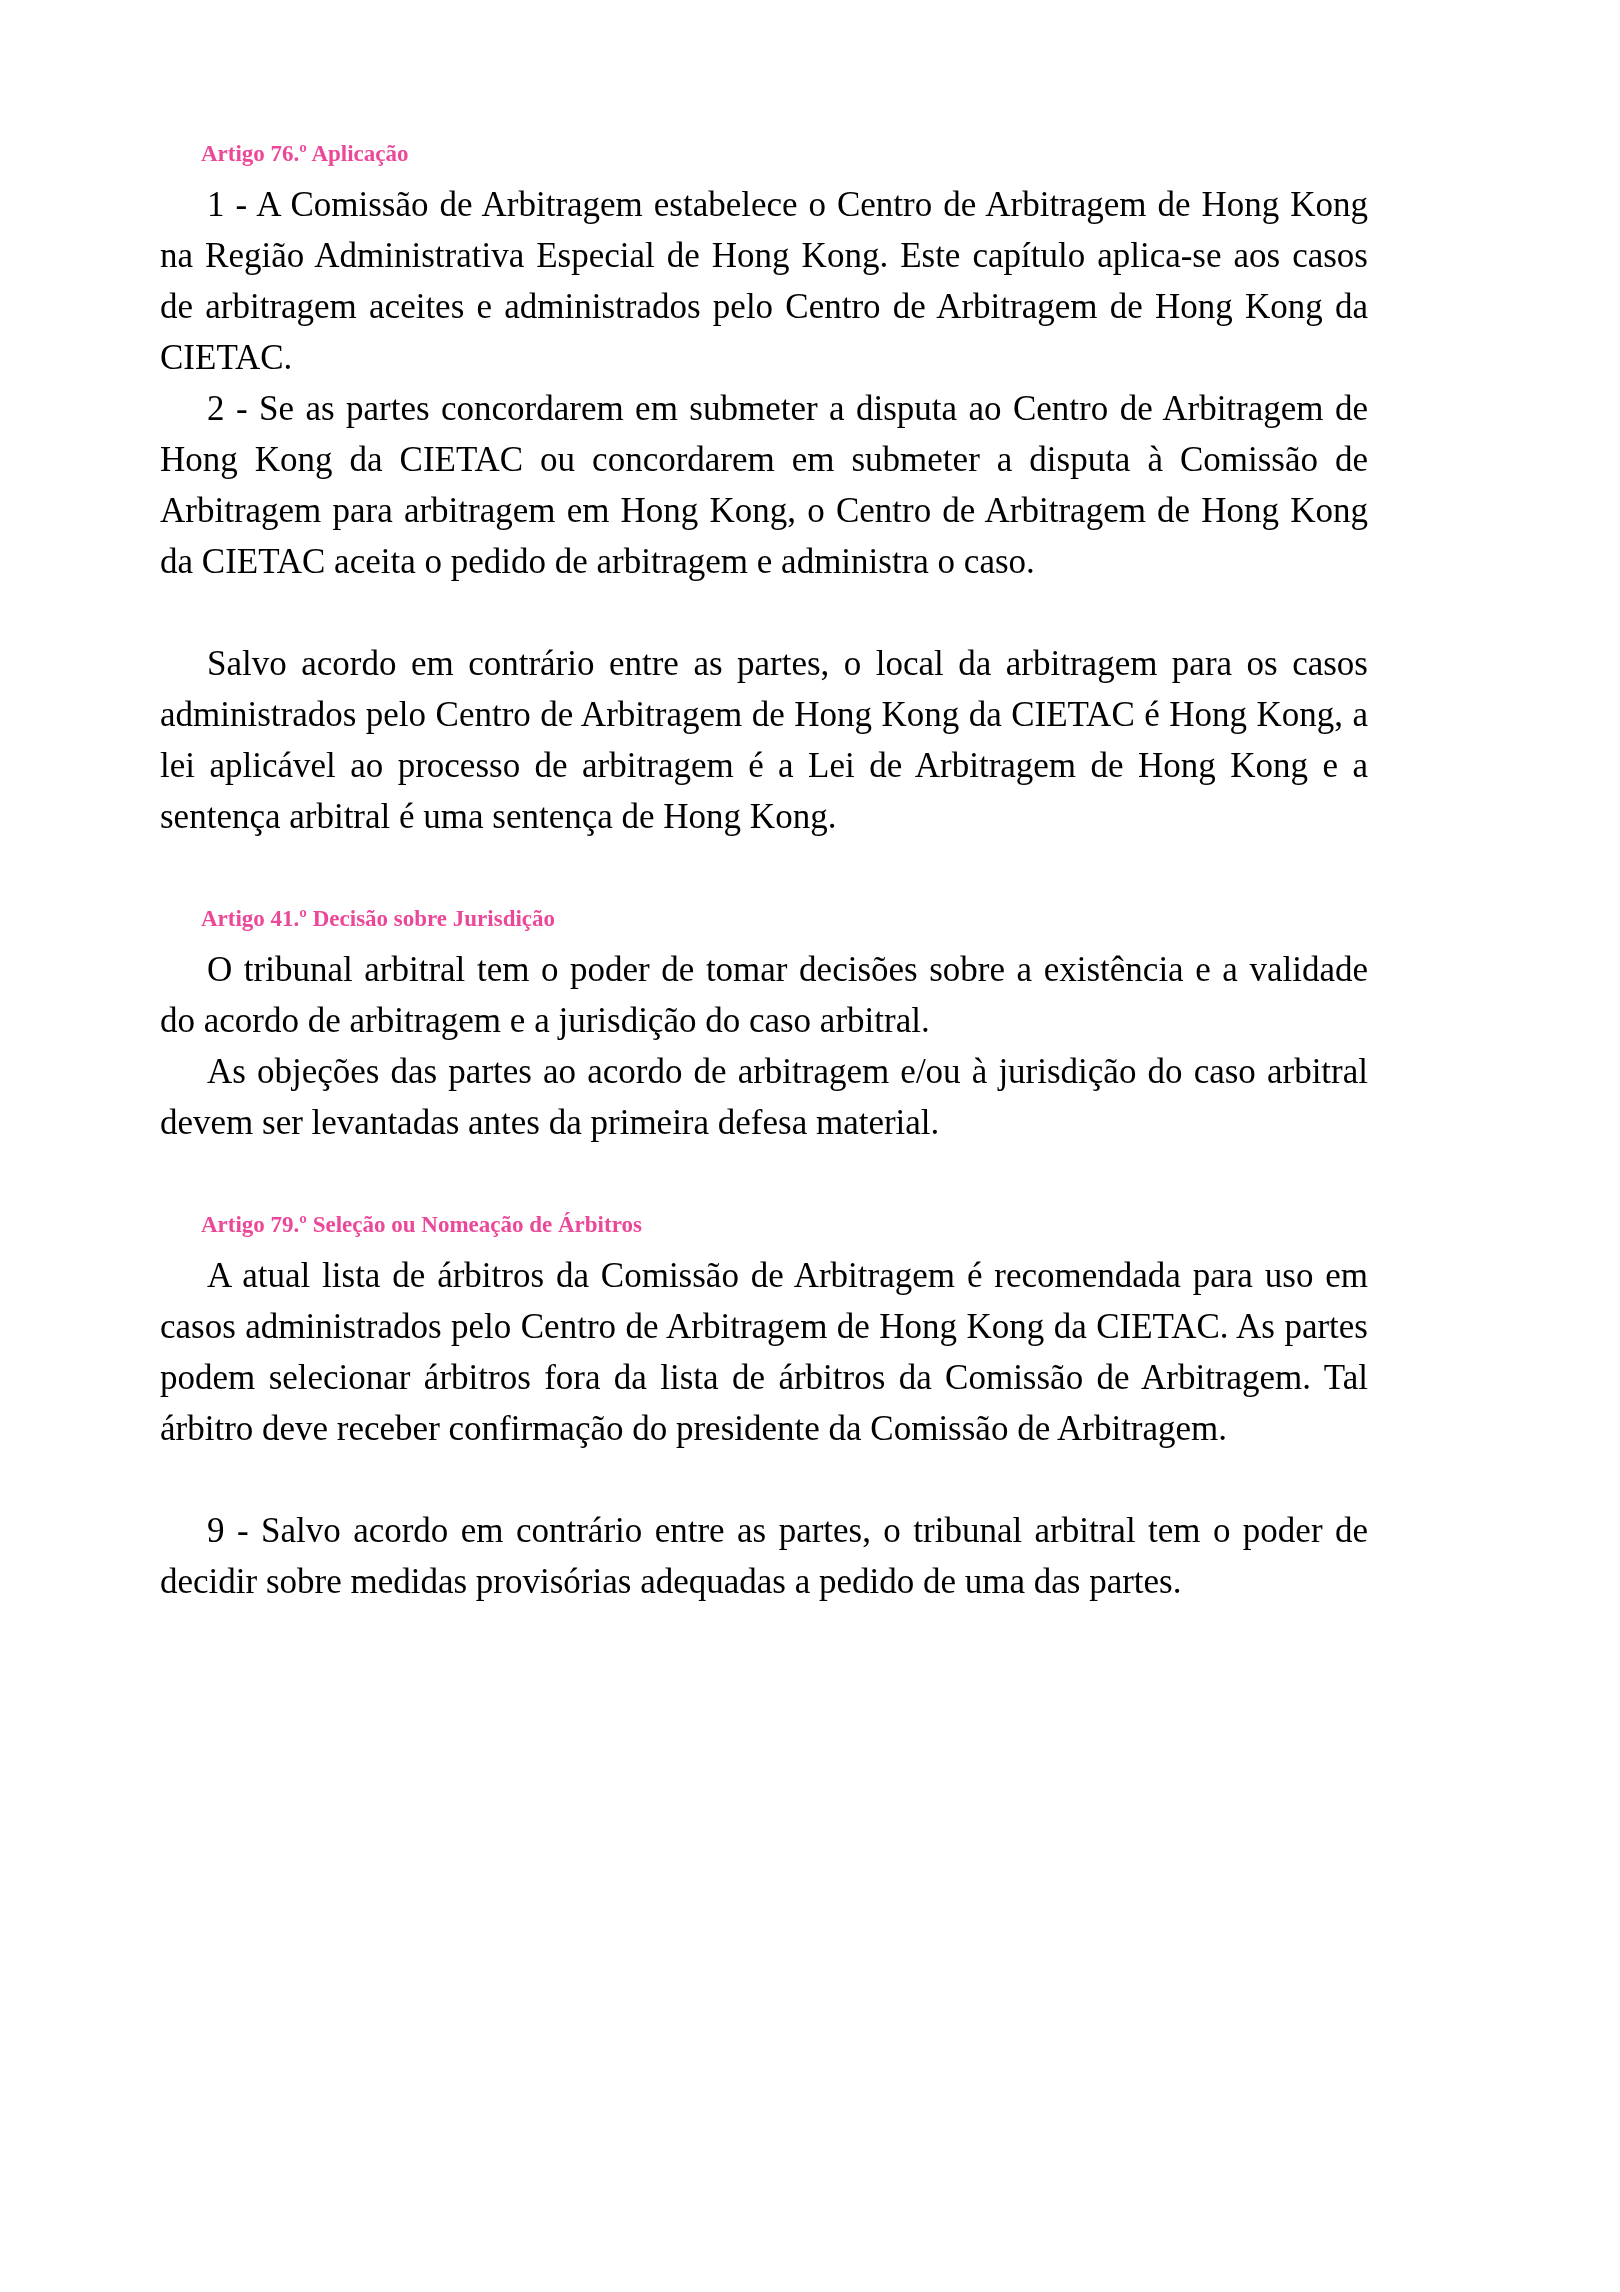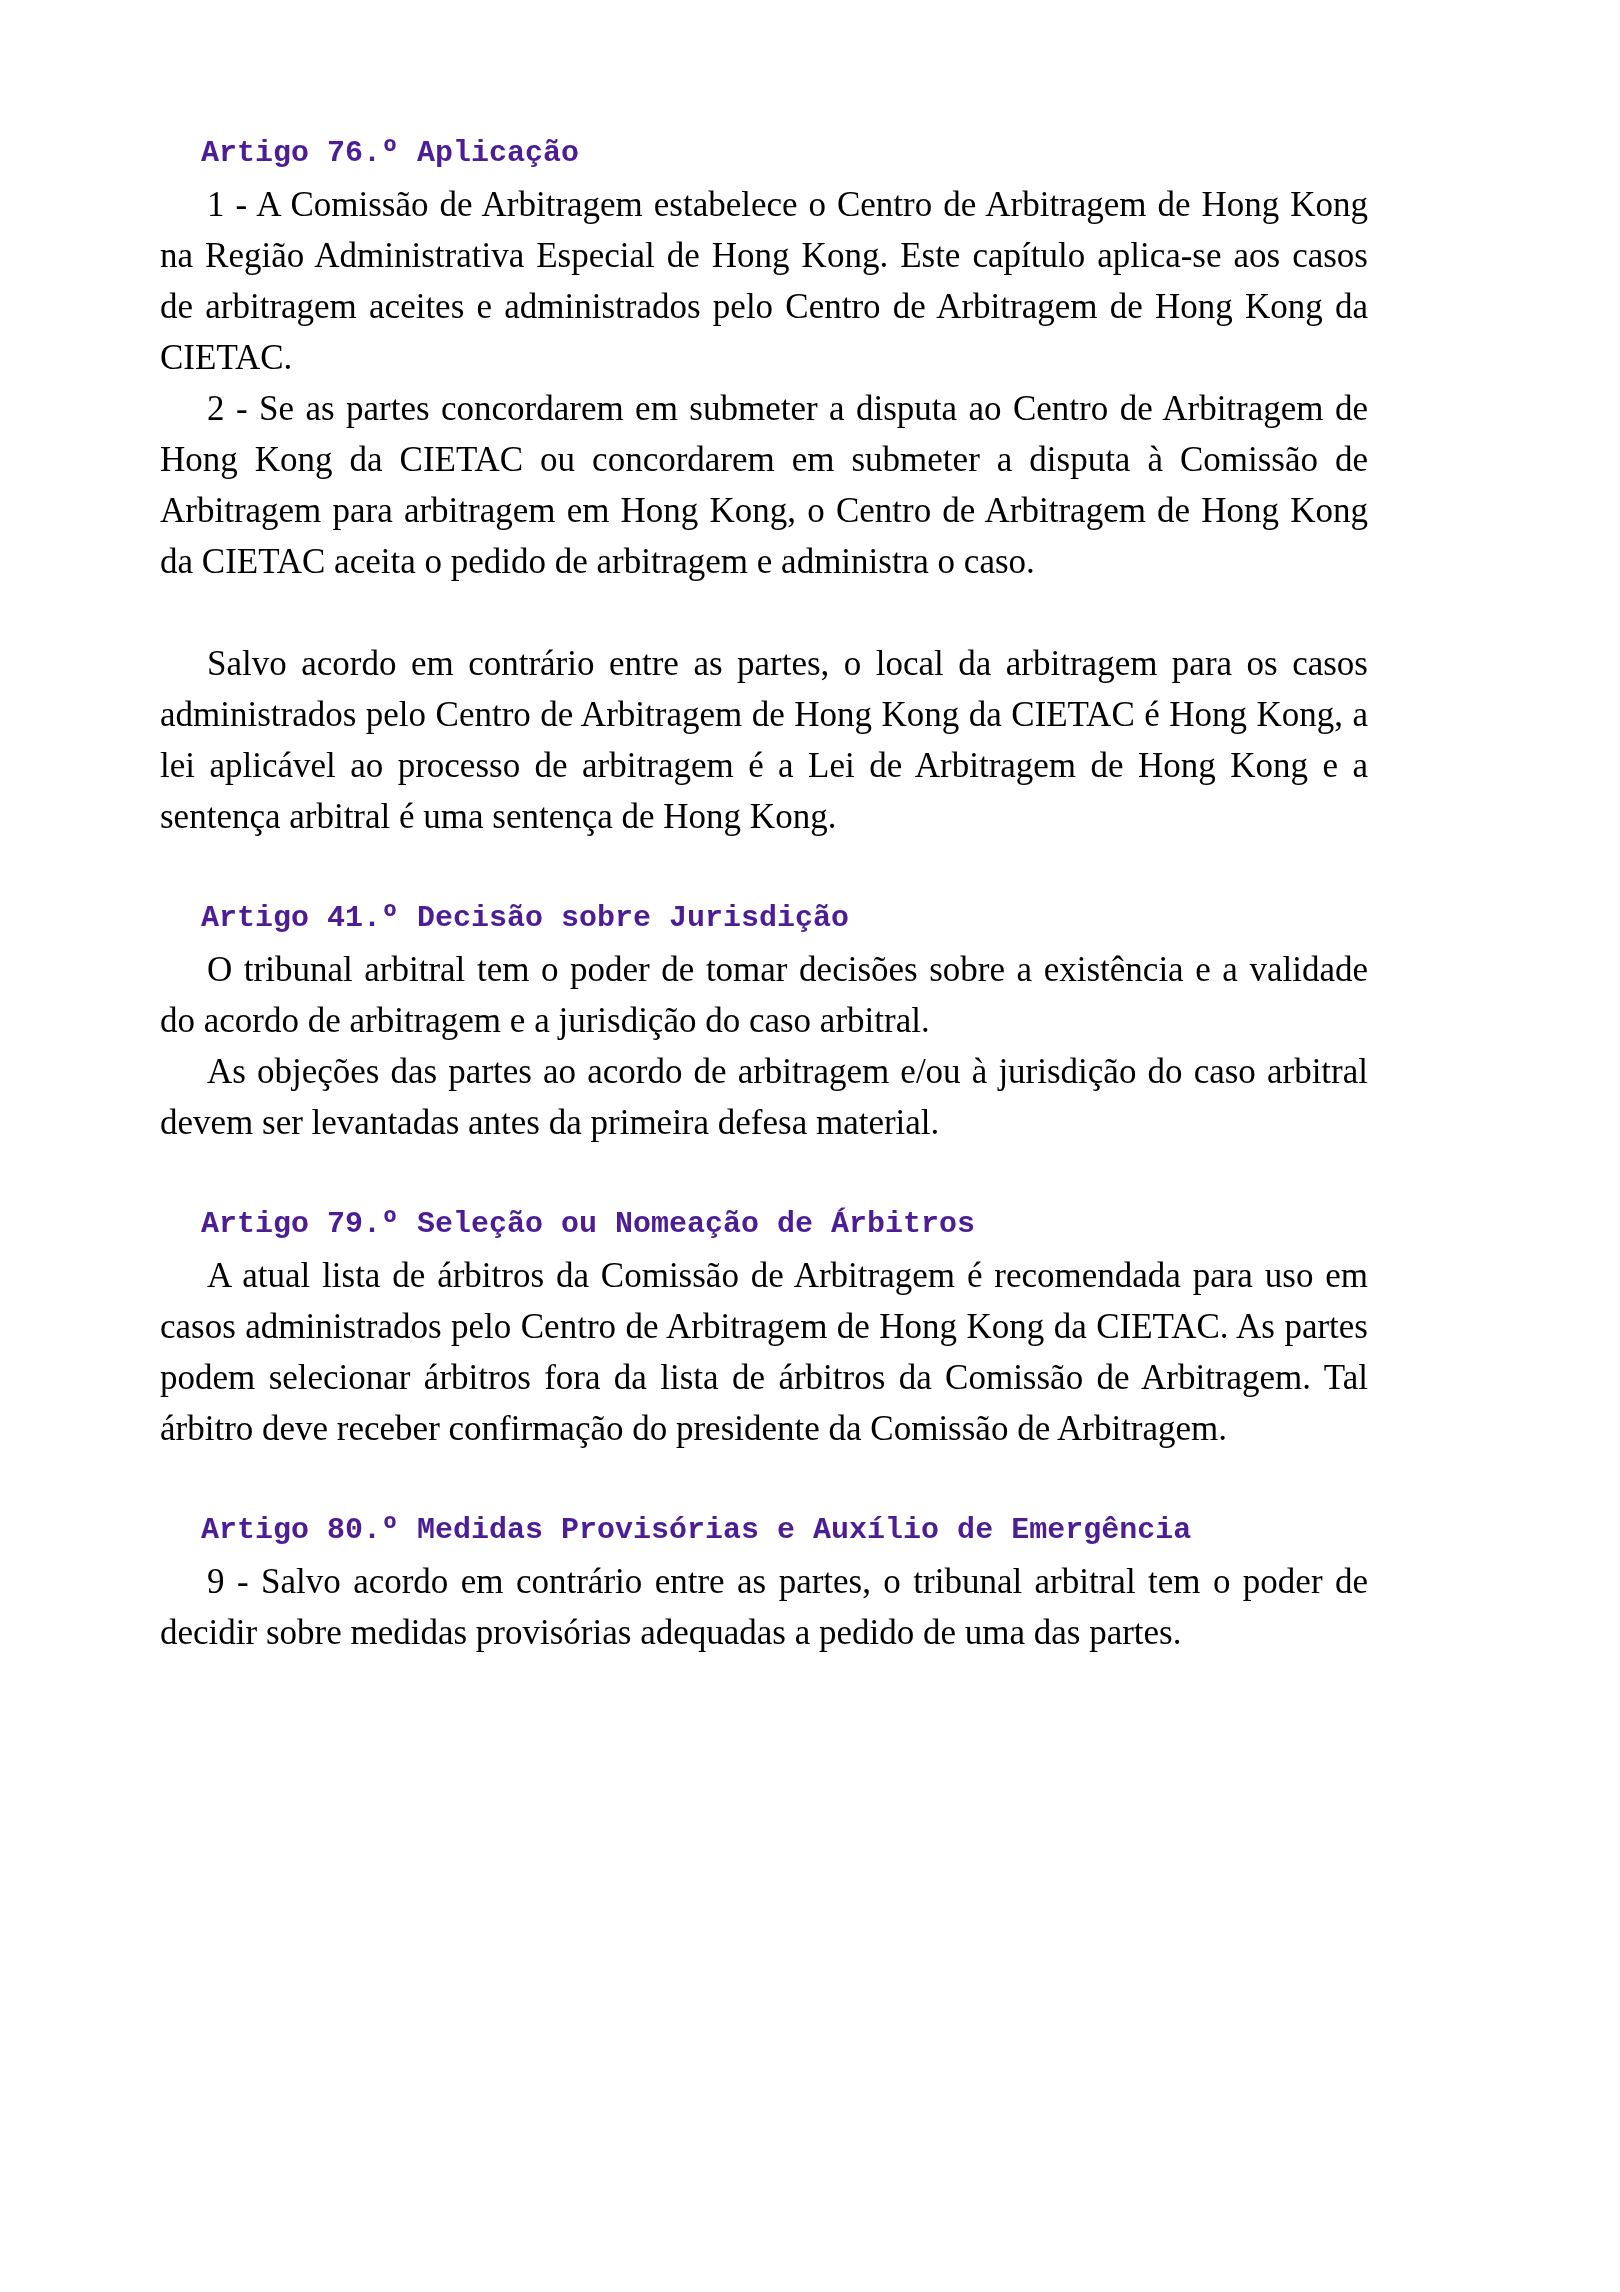--- a/index.html
+++ b/index.html
@@ -15,25 +15,25 @@
     margin: 0 auto;
     overflow: hidden;
   }
   .content {
     position: absolute;
     left: 160px;
     top: 128px;
     width: 1208px;
   }
   .heading {
-    font-family: Liberation Mono, monospace;
+    font-family: Liberation Serif, serif;
     font-weight: bold;
-    font-size: 30px;
+    font-size: 23px;
     line-height: 51px;
-    color: #4c1d95;
+    color: #ec4899;
     text-align: justify;
     text-justify: inter-word;
     margin: 0;
     text-indent: 41px;
   }
   .heading.wrap {
     text-align-last: left;
   }
   .heading.single {
     text-align: left;
@@ -80,19 +80,18 @@
     <p class="para">As objeções das partes ao acordo de arbitragem e/ou à jurisdição do caso arbitral devem ser levantadas antes da primeira defesa material.</p>
 
     <div class="gap"></div>
 
     <p class="heading single">Artigo 79.º Seleção ou Nomeação de Árbitros</p>
 
     <p class="para">A atual lista de árbitros da Comissão de Arbitragem é recomendada para uso em casos administrados pelo Centro de Arbitragem de Hong Kong da CIETAC. As partes podem selecionar árbitros fora da lista de árbitros da Comissão de Arbitragem. Tal árbitro deve receber confirmação do presidente da Comissão de Arbitragem.</p>
 
     <div class="gap"></div>
 
-    <p class="heading single">Artigo 80.º Medidas Provisórias e Auxílio de Emergência</p>
 
     <p class="para">9 - Salvo acordo em contrário entre as partes, o tribunal arbitral tem o poder de decidir sobre medidas provisórias adequadas a pedido de uma das partes.</p>
 
   </div>
 </div>
 
 
 </body></html>

